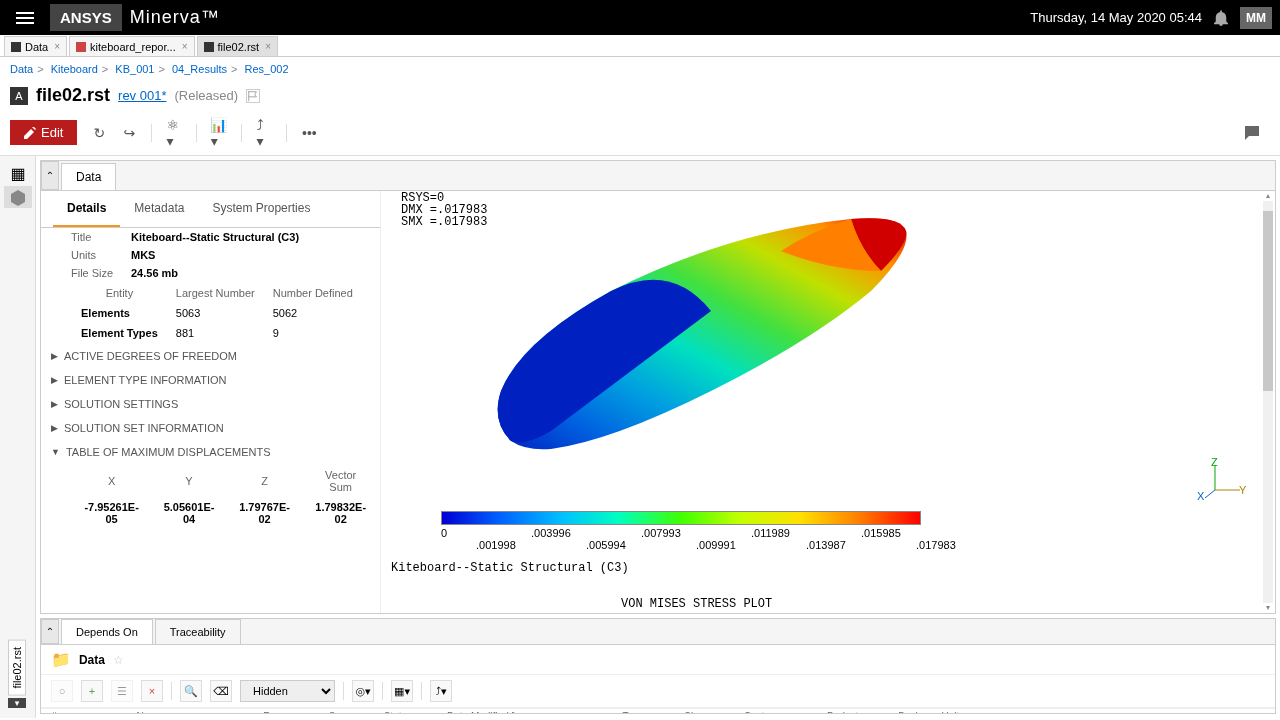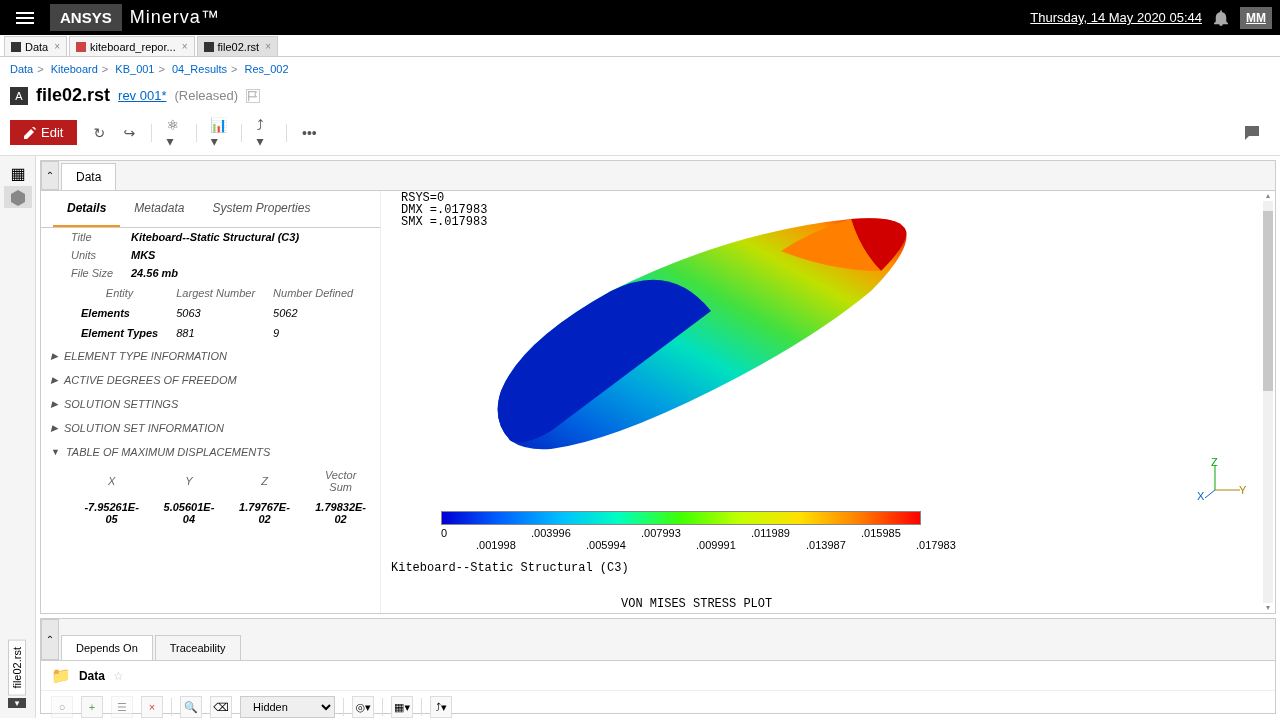--- a/index.html
+++ b/index.html
@@ -3,21 +3,21 @@
 <meta charset="utf-8">
 <style>
 * { margin: 0; padding: 0; box-sizing: border-box; font-family: Arial, sans-serif; }
 body { background: #fff; width: 1280px; height: 720px; overflow: hidden; }
 
 .top-bar { height: 35px; background: #000; display: flex; align-items: center; color: #fff; padding: 0 8px; }
 .hamburger { cursor: pointer; padding: 8px; }
 .hamburger span { display: block; width: 18px; height: 2px; background: #fff; margin: 3px 0; }
 .ansys-logo { background: #444; color: #fff; padding: 5px 10px; margin: 0 8px; font-size: 15px; font-weight: bold; }
 .app-name { font-size: 18px; font-weight: 300; letter-spacing: 1px; }
-.top-right { margin-left: auto; display: flex; align-items: center; gap: 12px; font-size: 13px; text-decoration: underline; }
+.top-right { margin-left: auto; display: flex; align-items: center; gap: 12px; font-size: 13px; }
 .bell { width: 14px; height: 16px; }
 .user-badge { background: #666; padding: 4px 6px; font-size: 12px; font-weight: bold; }
 
 .tabs-bar { height: 22px; background: #fff; border-bottom: 1px solid #ccc; display: flex; align-items: flex-end; padding-left: 4px; }
 .tab { height: 20px; border: 1px solid #ccc; border-bottom: none; padding: 2px 6px; font-size: 11px; margin-right: 2px; background: #f5f5f5; display: flex; align-items: center; gap: 4px; max-width: 130px; }
 .tab.active { background: #e0e0e0; }
 .tab-icon { width: 10px; height: 10px; background: #c44; display: inline-block; }
 .tab-icon.a { background: #333; }
 .tab-close { font-size: 10px; color: #888; cursor: pointer; margin-left: 2px; }
 
@@ -43,21 +43,21 @@
 .left-rail .rail-icon.active { background: #ddd; }
 
 .content { flex: 1; display: flex; flex-direction: column; overflow: hidden; }
 
 .data-section { flex: 1; display: flex; flex-direction: column; border: 1px solid #ccc; margin: 4px; overflow: hidden; }
 .section-tab { background: #f5f5f5; border-bottom: 1px solid #ccc; padding: 0; display: flex; }
 .section-tab-btn { padding: 6px 14px; font-size: 12px; background: #fff; border: 1px solid #ccc; border-bottom: none; margin-top: 2px; margin-left: 2px; }
 .collapse-btn { background: #e8e8e8; border: 1px solid #ccc; width: 18px; display: flex; align-items: center; justify-content: center; font-size: 10px; cursor: pointer; }
 
 .details-area { flex: 1; display: flex; overflow: hidden; }
-.details-left { width: 340px; padding: 0; overflow-y: auto; border-right: 1px solid #eee; font-style: italic; }
+.details-left { width: 340px; padding: 0; overflow-y: auto; border-right: 1px solid #eee; }
 .detail-tabs { display: flex; border-bottom: 1px solid #ccc; padding: 0 12px; }
 .detail-tab { padding: 10px 14px; font-size: 12px; cursor: pointer; color: #555; }
 .detail-tab.active { font-weight: bold; color: #000; border-bottom: 2px solid #f7941e; }
 
 .prop-row { display: flex; padding: 3px 14px 3px 30px; font-size: 11px; }
 .prop-label { width: 60px; color: #666; }
 .prop-value { font-weight: bold; }
 
 .section-hdr { padding: 6px 10px; font-size: 11px; color: #555; display: flex; align-items: center; gap: 6px; }
 .section-hdr .tri { font-size: 9px; }
@@ -81,21 +81,21 @@
 .colorbar-grad { height: 14px; width: 480px; background: linear-gradient(to right, #0000d4 0%, #0060ff 12%, #00c0ff 25%, #00ffc0 37%, #40ff00 50%, #c0ff00 62%, #ffe000 75%, #ff8000 87%, #ff0000 100%); border: 1px solid #888; }
 .colorbar-labels { position: relative; height: 28px; font-family: 'Courier New', monospace; font-size: 11px; }
 .colorbar-labels span { position: absolute; }
 .axes-gizmo { position: absolute; right: 30px; bottom: 110px; font-family: 'Courier New', monospace; font-size: 11px; }
 .scrollbar-v { position: absolute; right: 2px; top: 10px; bottom: 10px; width: 10px; background: #f0f0f0; }
 .scroll-thumb { position: absolute; top: 10px; height: 180px; width: 100%; background: #c8c8c8; }
 .scroll-arrow { position: absolute; width: 10px; height: 10px; font-size: 8px; text-align: center; color: #888; }
 
 .bottom-section { height: 96px; border: 1px solid #ccc; margin: 0 4px 4px; display: flex; flex-direction: column; }
 .bottom-tabs { background: #f5f5f5; border-bottom: 1px solid #ccc; display: flex; }
-.bottom-tab { padding: 6px 14px; font-size: 11px; background: #fff; border: 1px solid #ccc; border-bottom: none; margin-top: 16px; margin-left: 2px; }
+.bottom-tab { padding: 6px 14px; font-size: 11px; background: #fff; border: 1px solid #ccc; border-bottom: none; margin-top: 0; margin-left: 2px; }
 .bottom-tools { padding: 5px 10px; display: flex; align-items: center; gap: 8px; border-bottom: 1px solid #eee; }
 .data-label { font-size: 12px; font-weight: bold; }
 .star { color: #ccc; font-size: 12px; cursor: pointer; }
 .btn-sm { width: 22px; height: 22px; border: 1px solid #ddd; background: #f9f9f9; cursor: pointer; display: flex; align-items: center; justify-content: center; font-size: 11px; }
 .btn-sm.disabled { opacity: 0.4; }
 .select-filter { padding: 3px 30px 3px 8px; font-size: 11px; border: 1px solid #ccc; }
 .col-headers { display: flex; padding: 2px 10px; font-size: 10px; color: #666; border-top: 1px solid #eee; gap: 40px; overflow: hidden; }
 </style>
 </head>
 <body>
@@ -229,25 +229,25 @@
             <tr>
                   <td>Element Types</td>
                   <td>881</td>
                   <td>9</td>
                 </tr>
           </tbody>
             </table>
 
           <div class="section-hdr collapsed">
               <span class="tri"></span>
+              <span>ACTIVE DEGREES OF FREEDOM</span>
+            </div>
+          <div class="section-hdr collapsed">
+              <span class="tri"></span>
               <span>ELEMENT TYPE INFORMATION</span>
-            </div>
-          <div class="section-hdr collapsed">
-              <span class="tri"></span>
-              <span>ACTIVE DEGREES OF FREEDOM</span>
             </div>
           <div class="section-hdr collapsed">
               <span class="tri"></span>
               <span>SOLUTION SETTINGS</span>
             </div>
           <div class="section-hdr collapsed">
               <span class="tri"></span>
               <span>SOLUTION SET INFORMATION</span>
             </div>
           <div class="section-hdr">

